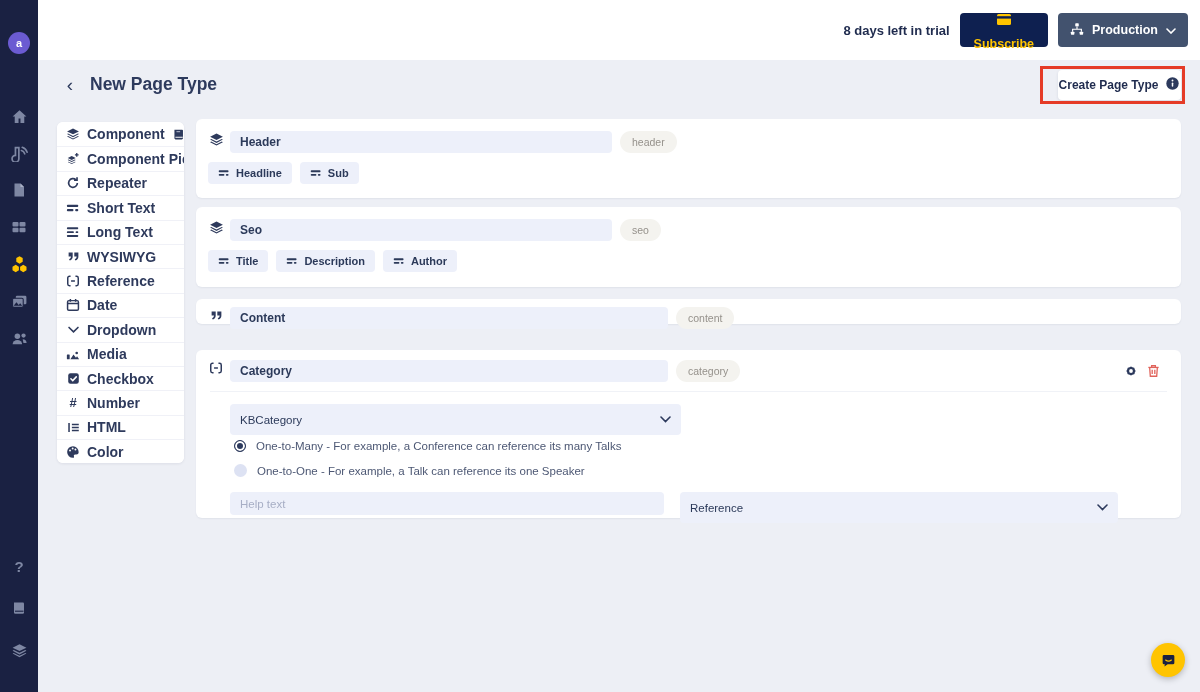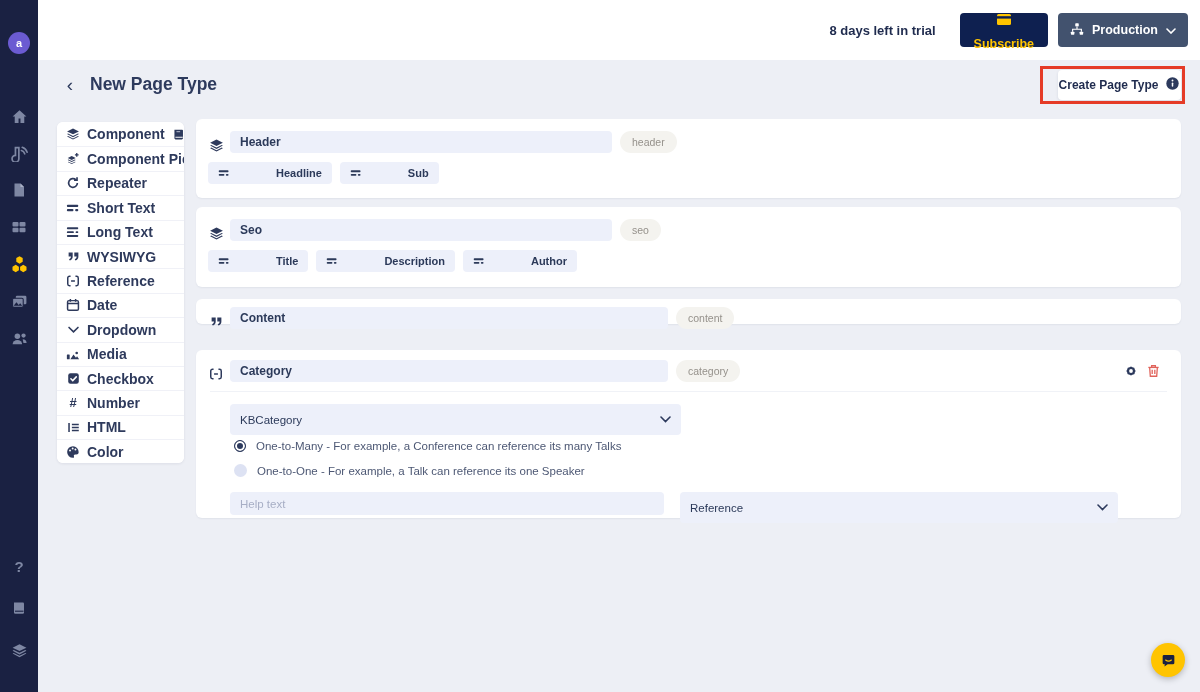--- a/index.html
+++ b/index.html
@@ -19,21 +19,21 @@
     position:absolute; left:0; width:38px; height:26px;
     display:flex; align-items:center; justify-content:center; cursor:pointer;
   }
   .rail-icon svg { display:block; }
   .glyph-icon { font-weight:bold; color:#7e87a3; font-size:15px; }
   
   .topbar {
     position:absolute; left:38px; top:0; width:1162px; height:60px; background:#ffffff;
     display:flex; align-items:center; justify-content:flex-end; padding-right:12px; gap:10px;
   }
-  .trial-text { color:#1f2b4e; font-size:13px; font-weight:bold; margin-right:14px; }
+  .trial-text { color:#1f2b4e; font-size:13px; font-weight:bold; margin-right:0; }
   .btn-subscribe {
     height:34px; padding:0 14px; background:#0e2050; border:none; border-radius:4px;
     display:flex; align-items:center; gap:8px; cursor:pointer;
     color:#ffc400; font-size:12.5px; font-weight:bold; font-family:inherit;flex-direction:column;
   }
   .btn-production {
     height:34px; padding:0 12px; background:#42526e; border:none; border-radius:4px;
     display:flex; align-items:center; gap:8px; cursor:pointer;
     color:#ffffff; font-size:12.5px; font-weight:bold; font-family:inherit;
   }
@@ -62,37 +62,37 @@
   .p-row:first-child { border-top:none; }
   .p-ic { width:14px; height:14px; flex:0 0 14px; display:flex; align-items:center; justify-content:center; }
   .p-label { font-size:14px; font-weight:bold; color:#2e3a5c; white-space:nowrap; }
   .p-doc { margin-left:auto; width:15px; height:15px; display:flex; align-items:center; justify-content:center; cursor:pointer; }
   .hashg { font-size:13px; font-weight:bold; color:#2e3a5c; line-height:14px; }
   
   .card {
     position:absolute; left:196px; width:985px; background:#fff; border-radius:6px;
     box-shadow:0 1px 2px rgba(20,30,70,.06);
   }
-  .frow { position:absolute; left:12px; display:flex; align-items:flex-end; }
+  .frow { position:absolute; left:12px; display:flex; align-items:flex-start; }
   .f-ic { width:16px; height:16px; margin-right:6px; display:flex; align-items:center; justify-content:center; }
   .field-input {
     height:22px; background:#edf0fa; border:none; border-radius:4px; padding:0 10px;
     font-size:12px; font-weight:bold; color:#2c3a5a; font-family:inherit;
   }
   .w382 { width:382px; } .w438 { width:438px; }
   .tag {
     margin-left:8px; height:22px; border-radius:11px; background:#f4f3ef; color:#95918b;
     font-size:10.5px; display:flex; align-items:center; padding:0 12px;
   }
   .chips { position:absolute; left:12px; display:flex; gap:8px; }
   .chip {
     height:22px; background:#edf0fa; border-radius:4px; display:flex; align-items:center;
     gap:6px; padding:0 10px; cursor:pointer;
   }
-  .chip-label { font-size:11px; font-weight:bold; color:#2c3a5a;margin-left:40px; }
+  .chip-label { font-size:11px; font-weight:bold; color:#2c3a5a; }
   .row-actions { position:absolute; right:20px; top:13px; display:flex; gap:6px; }
   .act-btn { width:16px; height:16px; border:none; background:none; padding:0; cursor:pointer; }
   .divider { position:absolute; left:14px; right:14px; top:41px; border-bottom:1px solid #f0f2f7; }
   .select {
     position:absolute; height:31px; background:#edf0fa; border-radius:4px; cursor:pointer;
     display:flex; align-items:center; padding:0 10px; justify-content:space-between;
   }
   .select-value { font-size:11.5px; color:#2c3a5a; }
   .radio-row { position:absolute; left:38px; display:flex; align-items:center; gap:10px; cursor:pointer; }
   .radio-dot-on {

